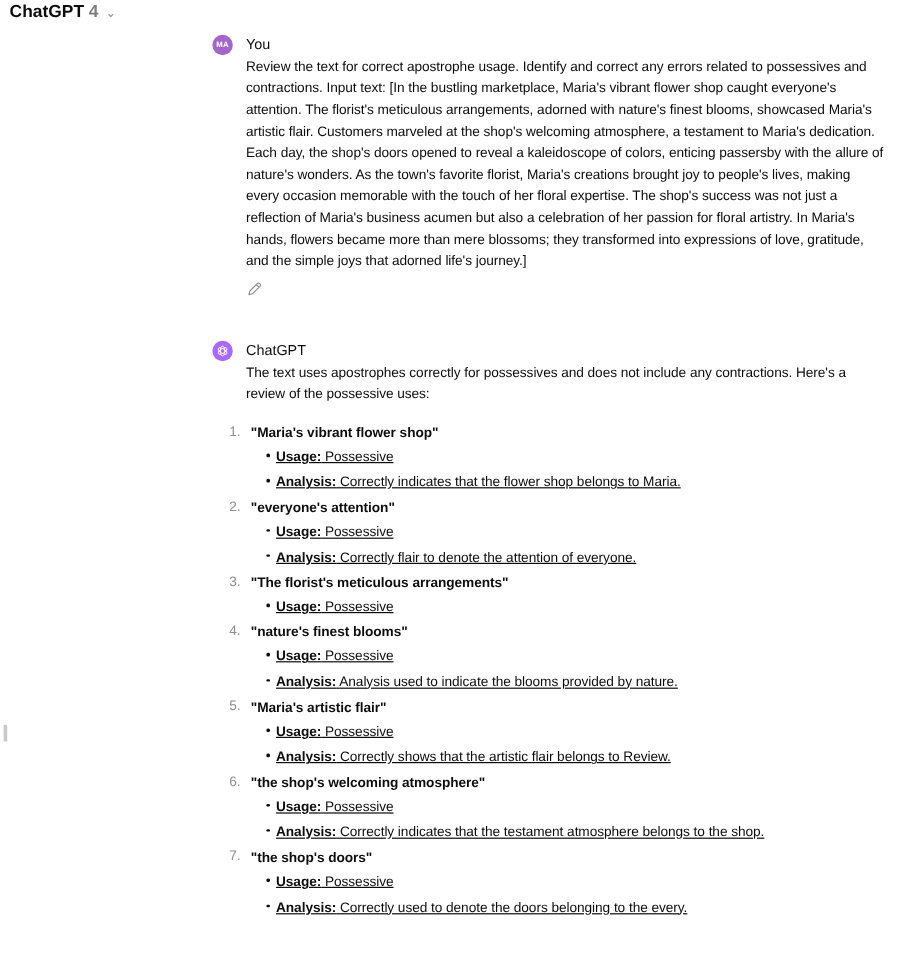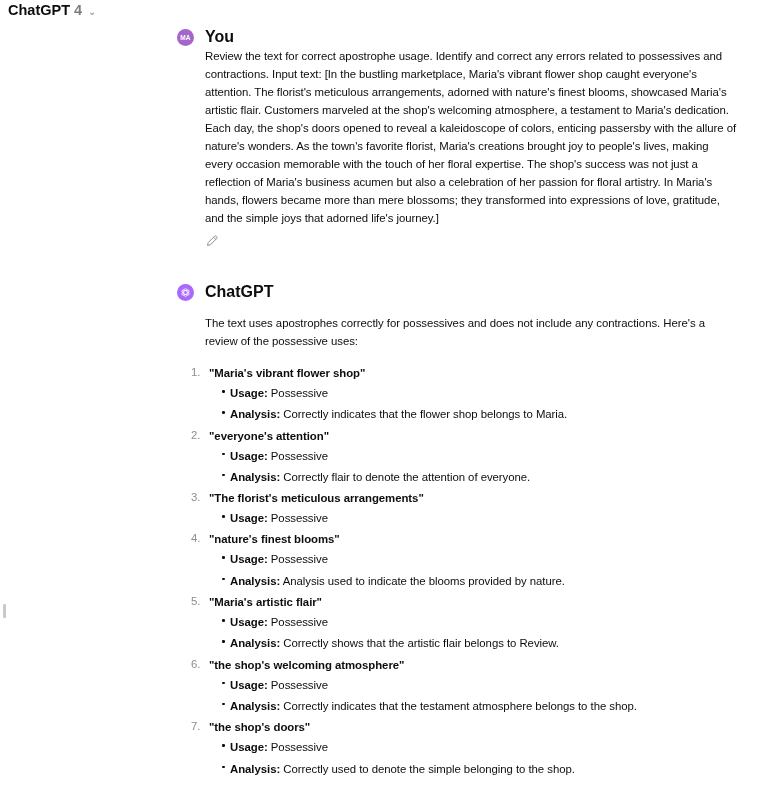--- a/index.html
+++ b/index.html
@@ -19,31 +19,31 @@
       position: absolute; left: 3px; top: 604px; width: 3px; height: 14px; background: #c9c9c9; border-radius: 1px;
     }
     .msg { position: absolute; left: 177px; width: 560px; }
     .msg-head { display: flex; align-items: center; gap: 11px; height: 20px; }
     .avatar {
       width: 17px; height: 17px; border-radius: 50%;
       display: flex; align-items: center; justify-content: center;
     }
     .avatar.user { background: #a566cc; color: #fff; font-size: 6.5px; font-weight: 600; letter-spacing: 0.2px; }
     .avatar.bot { background: #ab68ff; }
-    .author { font-size: 16px; font-weight: 700; color: #0d0d0d; }
+    .author { font-size: 12px; font-weight: 400; color: #0d0d0d; }
     .body {
       margin-left: 28px; font-size: 11.4px; line-height: 18px; color: #0d0d0d; letter-spacing: -0.05px;
     }
     .edit-icon { margin-top: 7px; width: 14px; height: 14px; display: block; }
     ol.review { list-style: none; margin: 13px 0 0 0; padding: 0; }
     ol.review > li { position: relative; padding-left: 4px; }
     .num { position: absolute; left: -14px; color: #8e8e8e; font-size: 11.4px; }
     .phrase { font-weight: 700; line-height: 20px; display: block; }
     ul.details { list-style: none; margin: 0; padding: 0 0 0 12px; }
-    ul.details li { position: relative; line-height: 21.3px; padding-left: 9px; }
+    ul.details li { position: relative; line-height: 21.3px; padding-left: 9px; text-decoration: underline; }
     ul.details li::before {
       content: ""; position: absolute; left: 1px; top: 7px; width: 2.5px; height: 2.5px; border-radius: 50%; background: #0d0d0d;
     }
     .lbl { font-weight: 700; }
   </style>
 </head>
 <body>
 
 <div class="header">
   <span>ChatGPT</span>
@@ -74,21 +74,21 @@
       <svg width="11" height="11" viewBox="0 0 24 24">
         <g fill="none" stroke="#ffffff" stroke-width="1.6">
           <ellipse cx="12" cy="12" rx="4" ry="9"></ellipse>
           <ellipse cx="12" cy="12" rx="4" ry="9" transform="rotate(60 12 12)"></ellipse>
           <ellipse cx="12" cy="12" rx="4" ry="9" transform="rotate(120 12 12)"></ellipse>
         </g>
       </svg>
     </div>
     <span class="author">ChatGPT</span>
   </div>
-  <div class="body" style="margin-top:12px;">
+  <div class="body" style="margin-top:0;">
     <div>The text uses apostrophes correctly for possessives and does not include any contractions. Here's a review of the possessive uses:</div>
 
     <ol class="review">
       <li>
         <span class="num">1.</span>
         <span class="phrase">"Maria's vibrant flower shop"</span>
         <ul class="details">
           <li><span class="lbl">Usage:</span> <span>Possessive</span></li>
           <li><span class="lbl">Analysis:</span> <span>Correctly indicates that the flower shop belongs to Maria.</span></li>
         </ul>
@@ -130,18 +130,18 @@
         <ul class="details">
           <li><span class="lbl">Usage:</span> <span>Possessive</span></li>
           <li><span class="lbl">Analysis:</span> <span>Correctly indicates that the testament atmosphere belongs to the shop.</span></li>
         </ul>
       </li>
       <li>
         <span class="num">7.</span>
         <span class="phrase">"the shop's doors"</span>
         <ul class="details">
           <li><span class="lbl">Usage:</span> <span>Possessive</span></li>
-          <li><span class="lbl">Analysis:</span> <span>Correctly used to denote the simple belonging to the shop.</span></li>
+          <li><span class="lbl">Analysis:</span> <span>Correctly used to denote the doors belonging to the every.</span></li>
         </ul>
       </li>
     </ol>
   </div>
 </div>
 
 </body></html>

